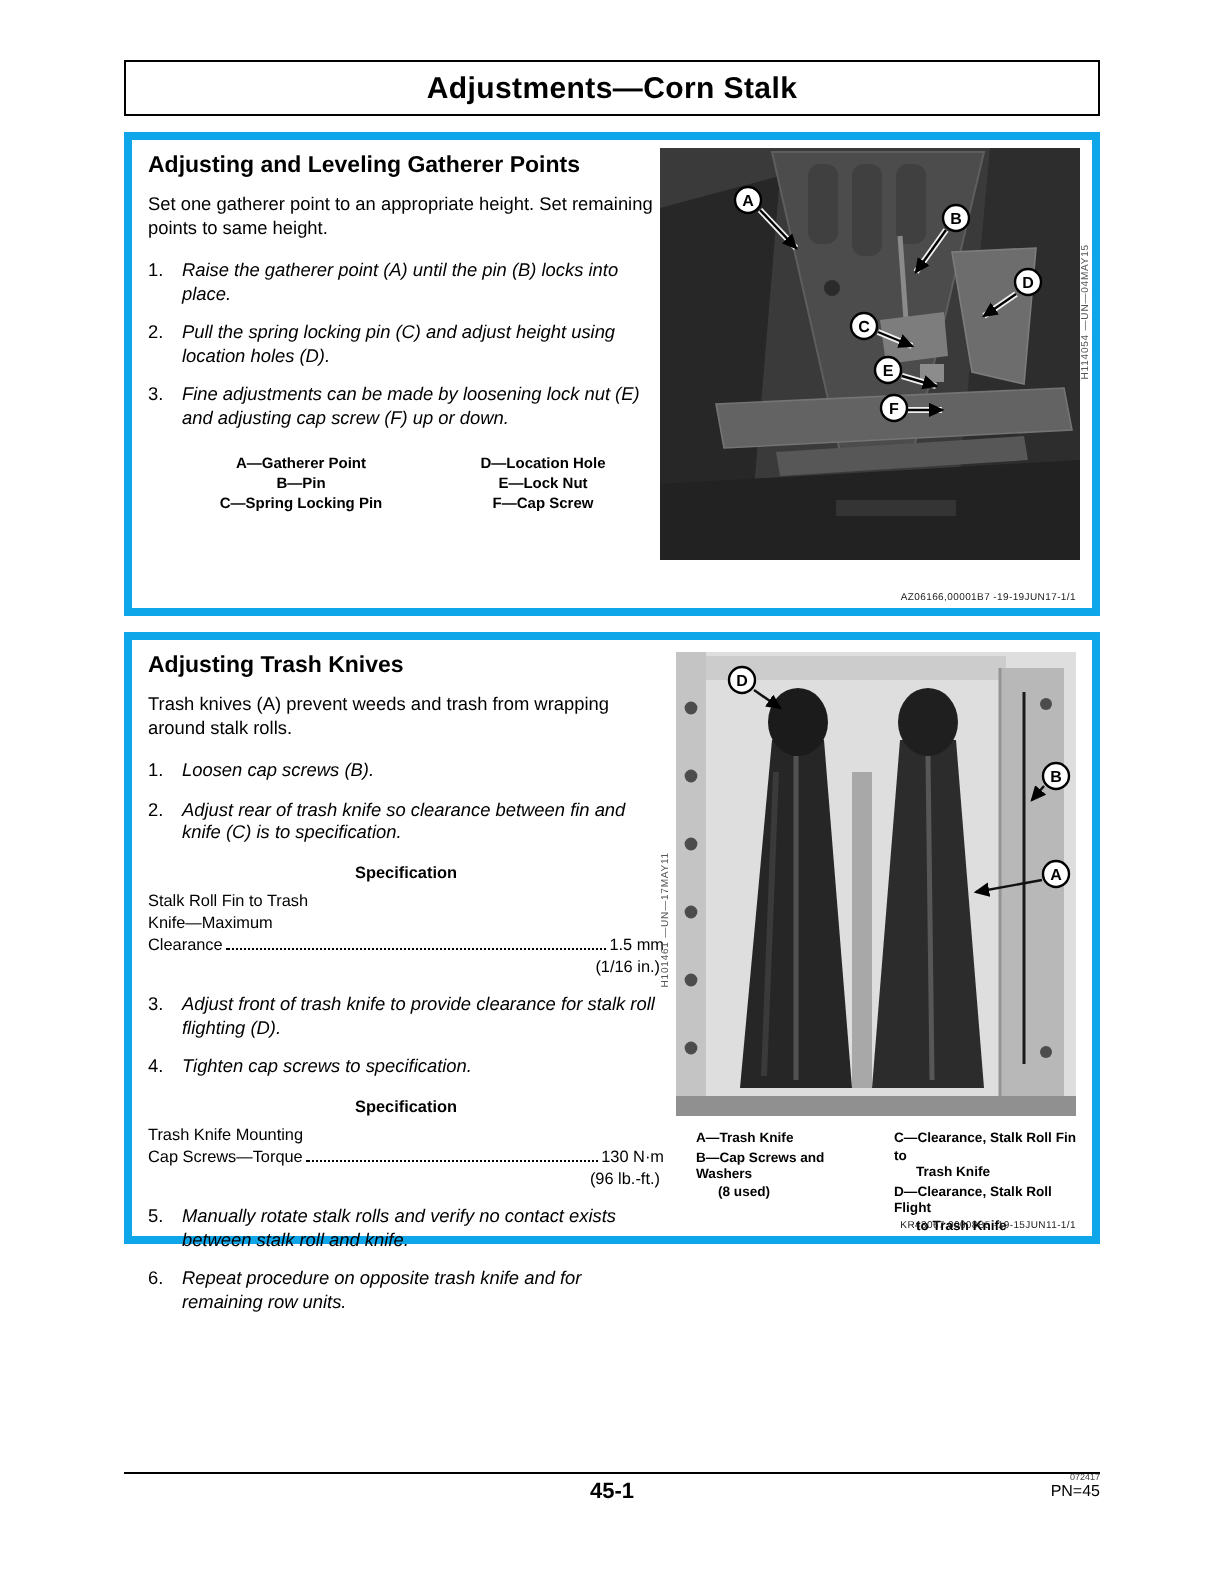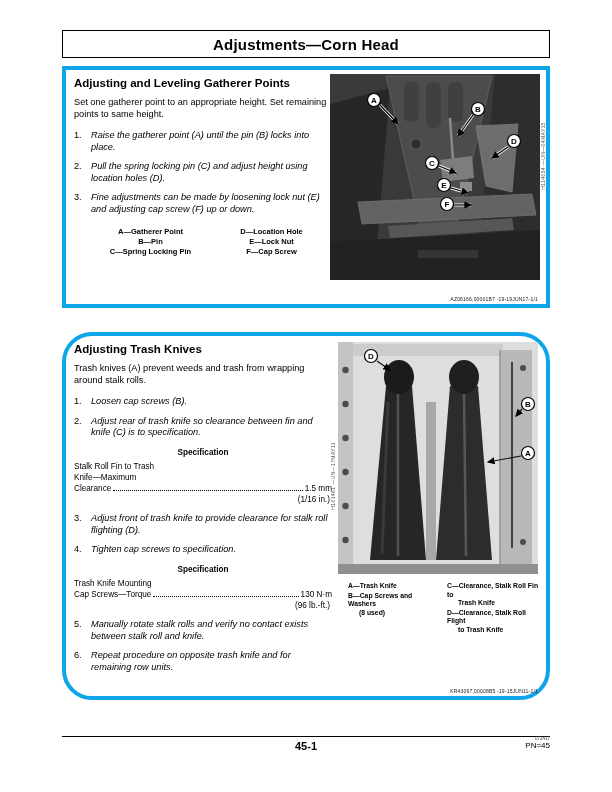--- a/index.html
+++ b/index.html
@@ -14,21 +14,21 @@
     border:1.6px solid #000; display:flex; align-items:center; justify-content:center;
     background:#fff;
   }
   .header-title { font-size:15px; font-weight:bold; letter-spacing:.2px; }
 
   .section-box {
     position:absolute; left:62px; width:488px; border:4px solid #0ea5e9;
     padding:7px 8px 4px 8px; background:#fff;
   }
   #section1 { top:66px; height:242px; }
-  #section2 { top:332px; height:368px;border-radius:30px; }
+  #section2 { top:316px; height:306px; }
   .sec-title { font-size:11.5px; font-weight:bold; margin-bottom:8px; }
 
   .col-text { width:258px; font-size:9.2px; line-height:11.5px; }
 
   .caution { display:flex; font-weight:bold; margin-bottom:10px; }
   .caution-icon { flex:0 0 17px; padding-top:1px; }
   .para { margin-bottom:10px; }
   .step { display:flex; margin-bottom:8px; }
   .step-num { flex:0 0 17px; }
   .step-text { flex:1;font-style:italic; }
@@ -72,21 +72,21 @@
   .footer-page { position:absolute; left:0; width:612px; top:740px; text-align:center;
                  font-size:11px; font-weight:bold; }
   .footer-right { position:absolute; right:62px; top:736px; text-align:right; }
   .print-code { font-size:4.5px; color:#444; }
   .pn { font-size:8px; }
 </style>
 </head>
 <body>
 
 <div class="header-box">
-  <span class="header-title">Adjustments—Corn Head</span>
+  <span class="header-title">Adjustments—Corn Stalk</span>
 </div>
 
 <div class="section-box" id="section1">
   <div class="sec-title">Adjusting and Leveling Gatherer Points</div>
 
   <div class="col-text">
 
     <p class="para">Set one gatherer point to an appropriate height.  Set remaining points to same height.</p>
 
     <div class="step">

